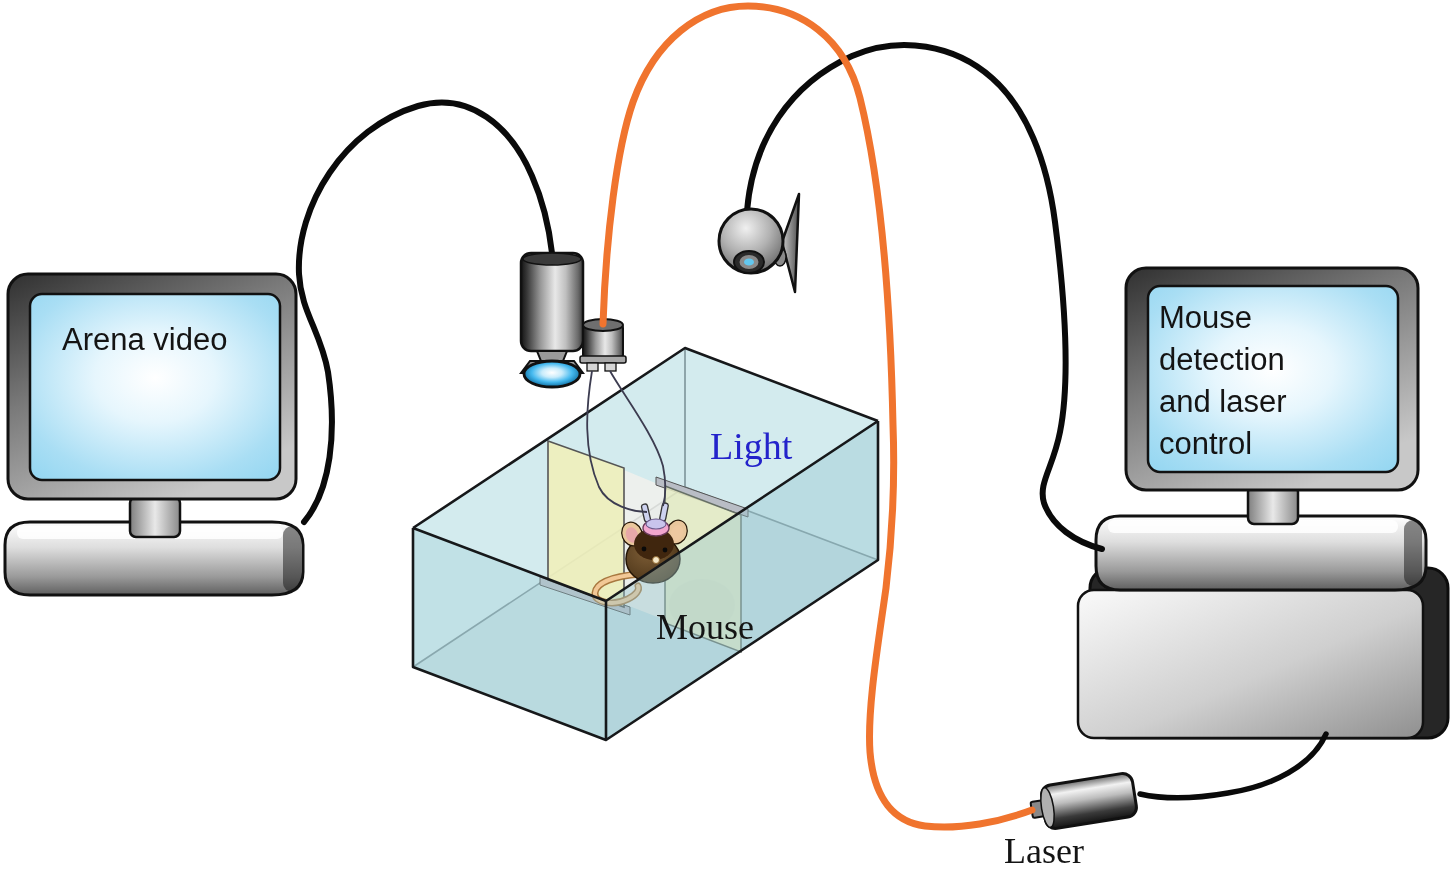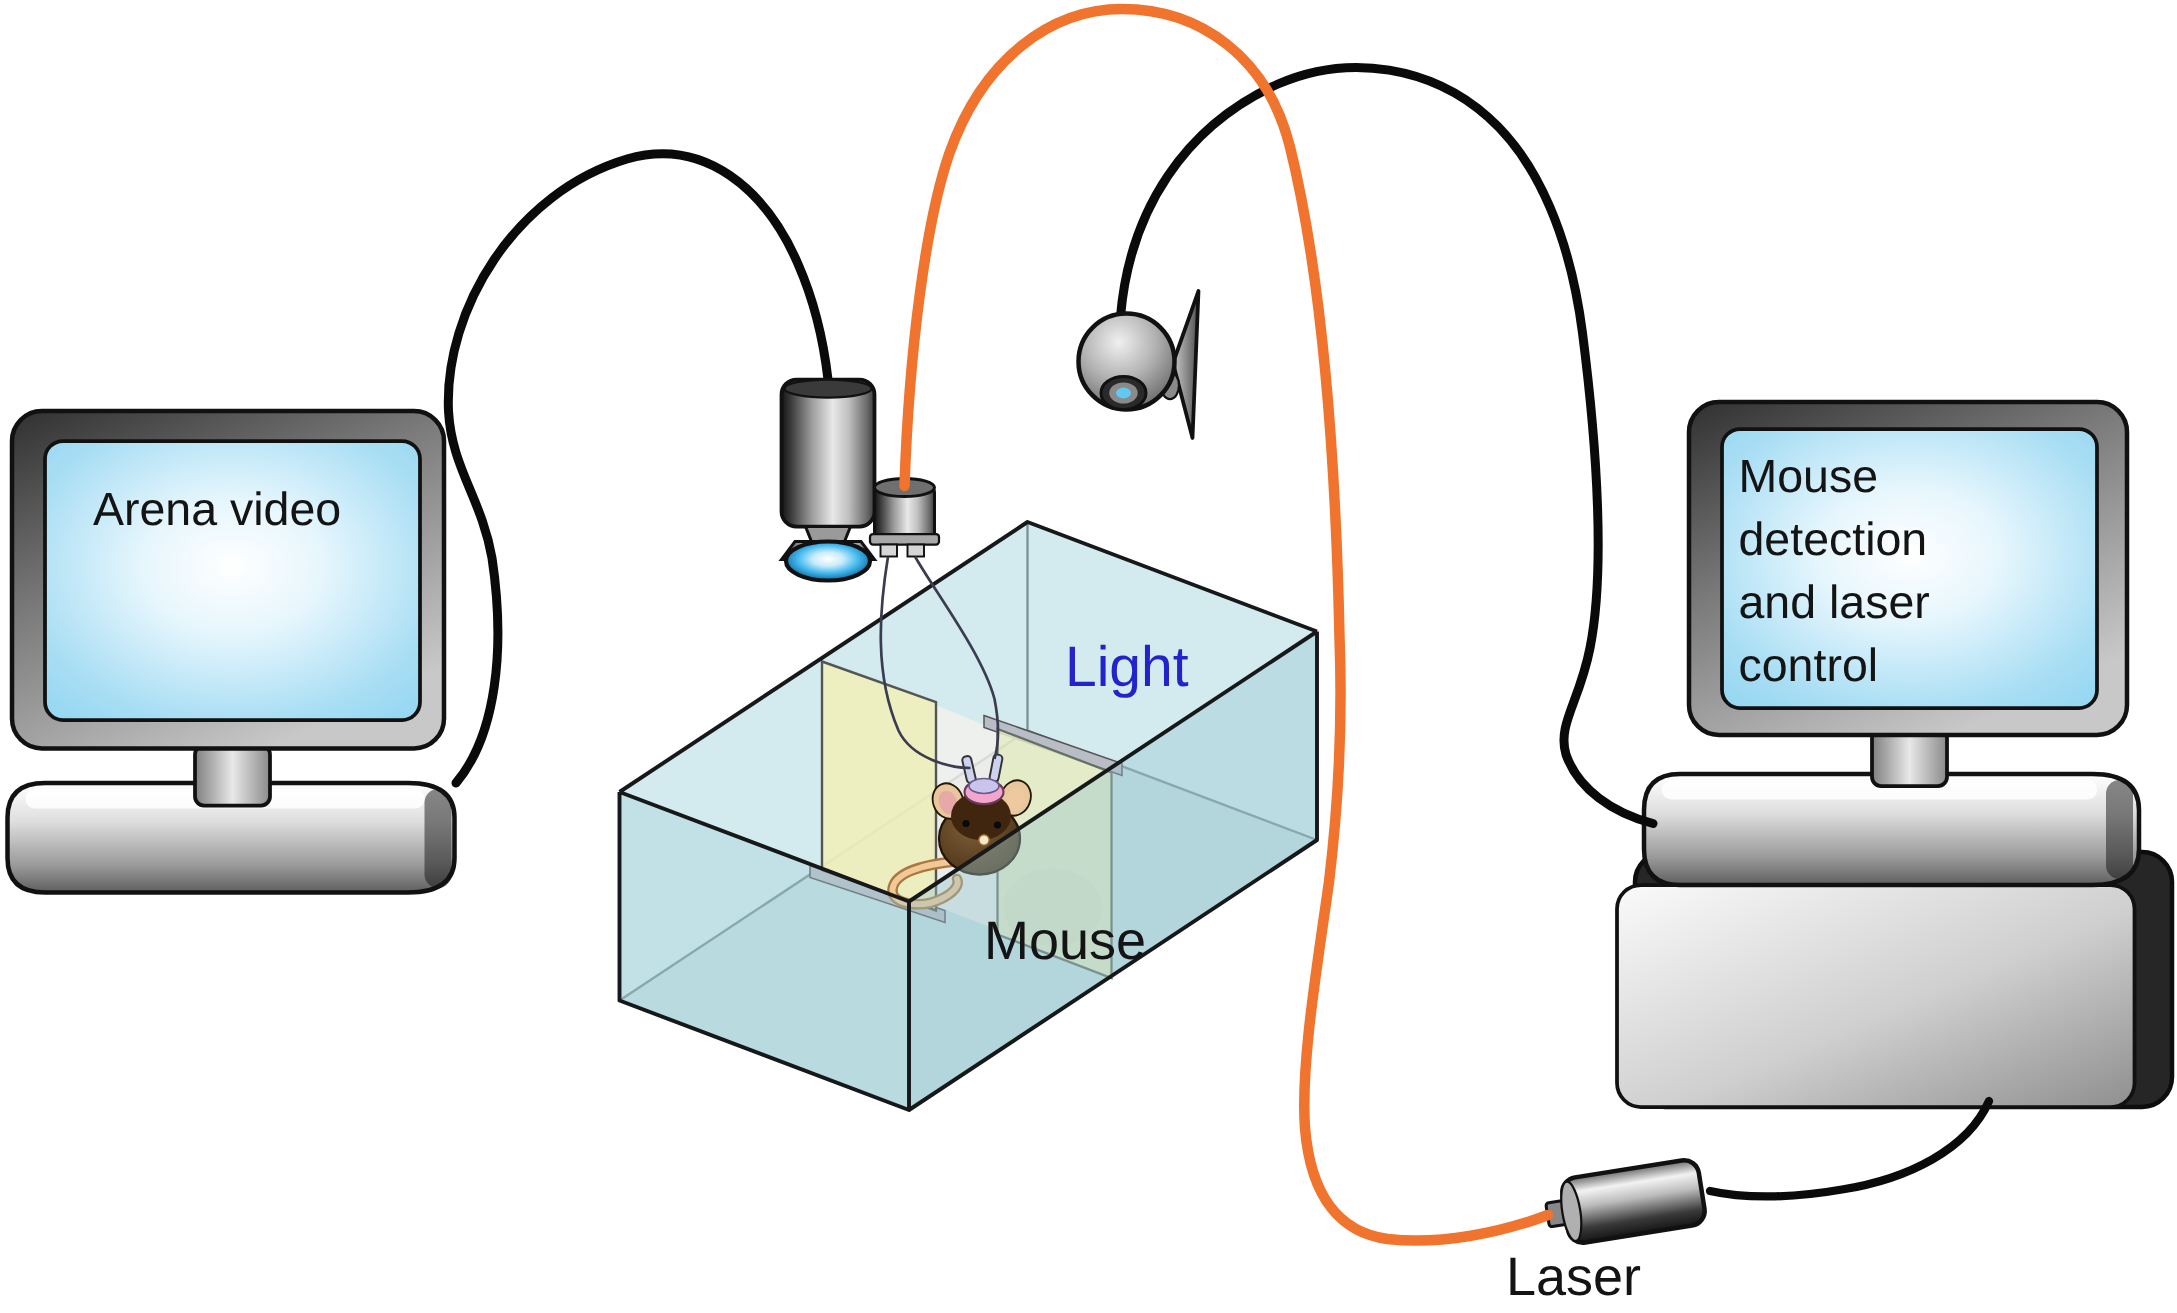--- a/index.html
+++ b/index.html
@@ -1,21 +1,21 @@
 <!DOCTYPE html>
 <html><head>
 <meta charset="utf-8">
 <style>
   html,body{margin:0;padding:0;background:#ffffff;}
   #stage{
     position:relative;width:1451px;height:875px;background:#ffffff;overflow:hidden;
     font-family:"Liberation Sans","DejaVu Sans",sans-serif;
   }
   #stage svg{position:absolute;left:0;top:0;}
-  .lbl{position:absolute;color:#141414;white-space:nowrap;}
+  .lbl{position:absolute;color:#141414;white-space:nowrap;font-family:Liberation Serif, serif;}
   .screen-text{position:absolute;color:#141414;font-size:31px;line-height:42px;}
   #light-label{left:710px;top:424px;font-size:38px;color:#2323cb;}
   #arena-label{left:656px;top:606px;font-size:36px;}
   #laser-label{left:1004px;top:830px;font-size:36px;}
   #left-monitor-text{left:62px;top:319px;}
   #right-monitor-text{left:1159px;top:297px;}
 </style>
 </head>
 <body>
 

